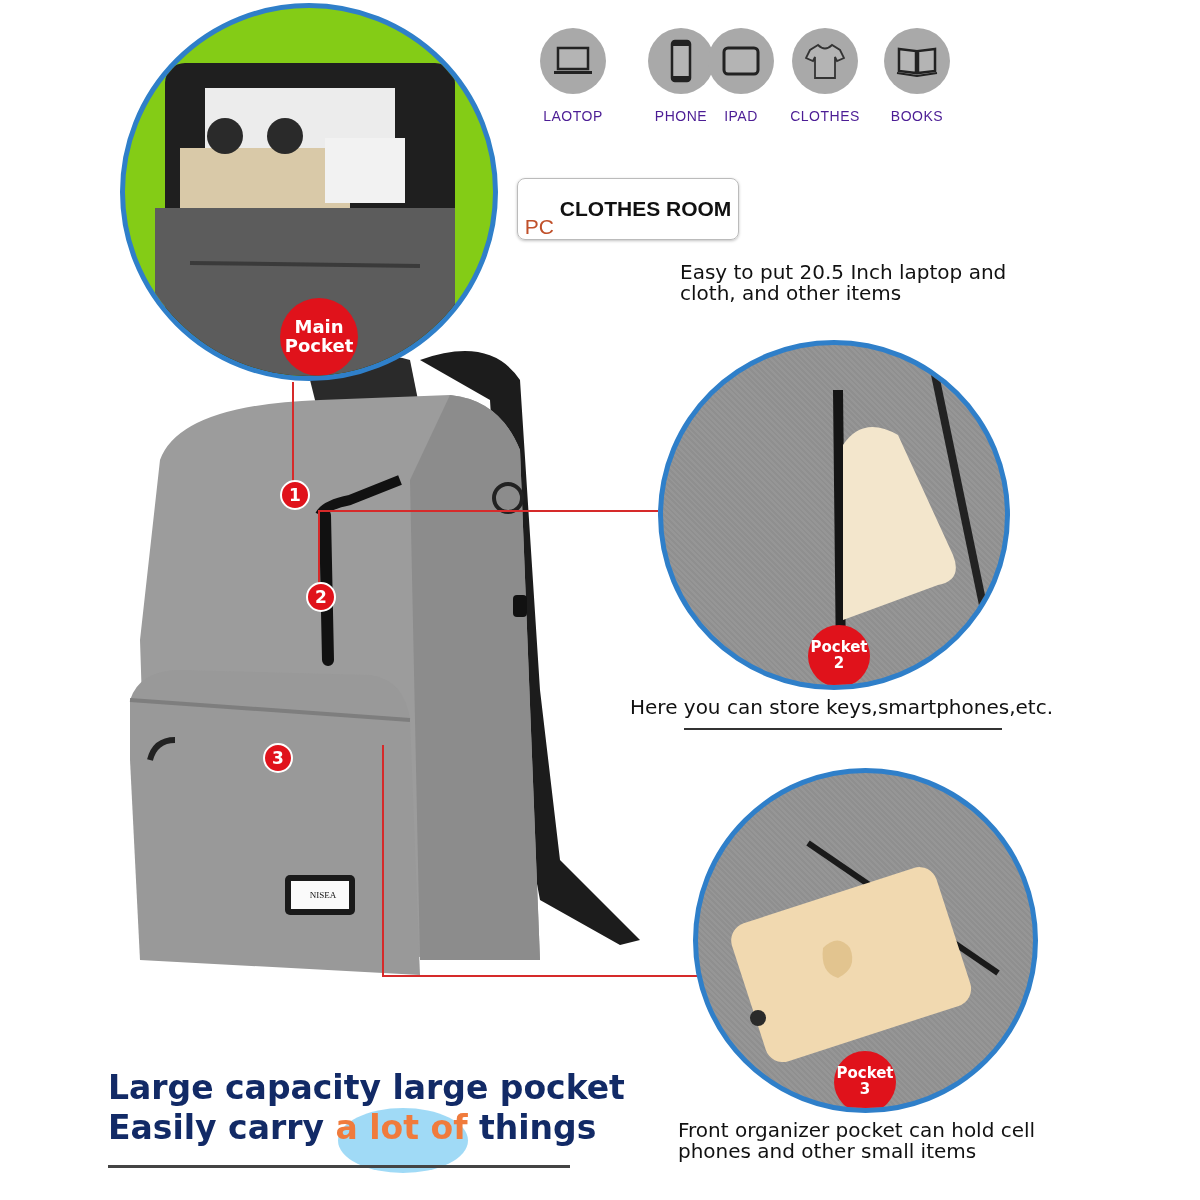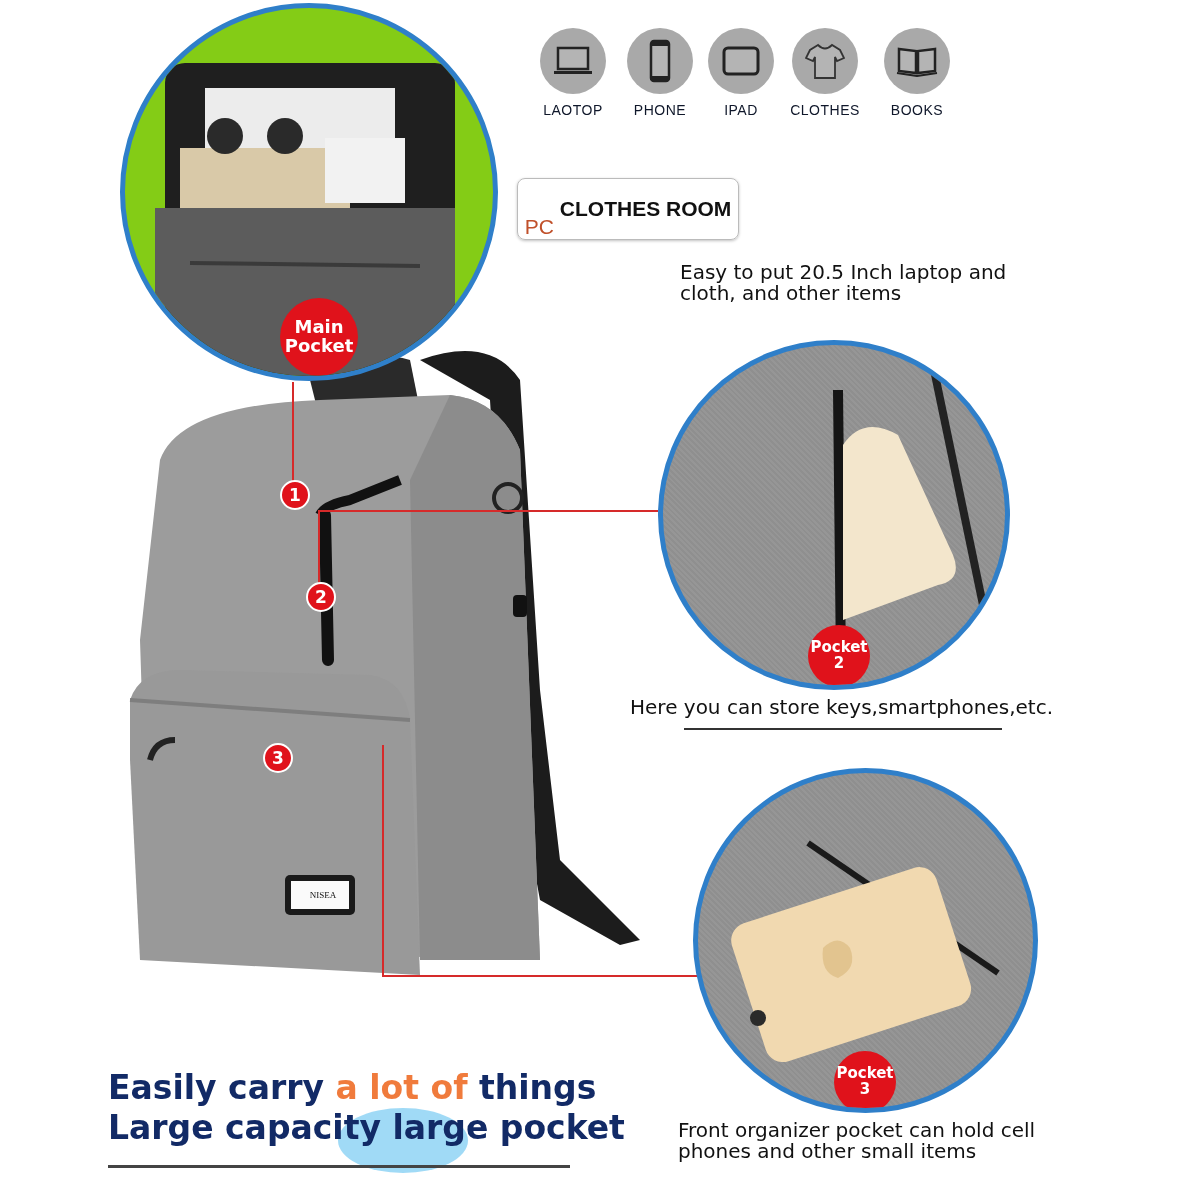--- a/index.html
+++ b/index.html
@@ -1,21 +1,21 @@
 <!DOCTYPE html>
 <html><head>
 <meta charset="utf-8">
 <style>
   html,body{margin:0;padding:0;}
   body{width:1200px;height:1200px;background:#ffffff;position:relative;overflow:hidden;font-family:"DejaVu Sans","Liberation Sans",sans-serif;}
   .abs{position:absolute;}
   
   .cat{position:absolute;top:28px;width:70px;text-align:center;}
   .cat .disc{width:66px;height:66px;border-radius:50%;background:#a9a9a9;margin:0 auto;display:flex;align-items:center;justify-content:center;}
-  .cat .lbl{font-size:14px;color:#0f172a;margin-top:8px;letter-spacing:0.5px;font-family:"Liberation Sans",sans-serif;}
+  .cat .lbl{font-size:14px;color:#4c1d95;margin-top:14px;letter-spacing:0.5px;font-family:"Liberation Sans",sans-serif;}
   
   .storage{left:517px;top:178px;width:220px;height:60px;border:1.5px solid #bbb;border-radius:8px;box-shadow:0 1px 3px rgba(0,0,0,.25);display:flex;align-items:center;justify-content:center;font-family:"Liberation Sans",sans-serif;font-weight:bold;font-size:21px;color:#111;}
   .storage .pc{color:#c0502a;font-weight:normal;margin-right:6px;margin-top:36px;}
   .desc{font-size:20px;line-height:21px;color:#111;font-family:"DejaVu Sans",sans-serif;}
   
   .zc{position:absolute;border-radius:50%;border:5px solid #2f7fc9;overflow:hidden;background:#8e8e8e;box-sizing:border-box;}
   .fabric{background:repeating-linear-gradient(45deg,#8f8f8f 0 2px,#969696 2px 4px),#909090;}
   .redbadge{position:absolute;border-radius:50%;background:#e0121b;color:#fff;font-family:"DejaVu Sans",sans-serif;font-weight:bold;display:flex;flex-direction:column;align-items:center;justify-content:center;text-align:center;line-height:1.05;}
   .num{position:absolute;width:30px;height:30px;border-radius:50%;background:#e0121b;color:#fff;font-weight:bold;font-size:17px;display:flex;align-items:center;justify-content:center;border:2px solid #fff;box-sizing:border-box;}
   .rline{position:absolute;background:#d62a2a;}
@@ -28,21 +28,21 @@
 
 <div class="cat" style="left:538px">
   <div class="disc">
       <svg width="40" height="34" viewBox="0 0 40 34">
         <rect x="5" y="4" width="30" height="21" fill="#b4b4b4" stroke="#222" stroke-width="2.5"></rect>
         <rect x="1" y="27" width="38" height="3" fill="#222"></rect>
       </svg>
     </div>
   <div class="lbl">LAOTOP</div>
 </div>
-<div class="cat" style="left:625px">
+<div class="cat" style="left:646px">
   <div class="disc">
       <svg width="24" height="44" viewBox="0 0 24 44">
         <rect x="3" y="2" width="18" height="40" rx="3" fill="#b4b4b4" stroke="#222" stroke-width="2.5"></rect>
         <rect x="3" y="2" width="18" height="5" fill="#222"></rect>
         <rect x="3" y="37" width="18" height="5" fill="#222"></rect>
       </svg>
     </div>
   <div class="lbl">PHONE</div>
 </div>
 <div class="cat" style="left:706px">
@@ -161,16 +161,16 @@
   </div>
 </div>
 
 <div class="abs desc" style="left:678px;top:1120px;">
   <div>Front organizer pocket can hold cell</div>
   <div>phones and other small items</div>
 </div>
 
 <div class="blob"></div>
 <div class="abs headline">
+  <div>Large capacity large pocket</div>
   <div><span>Easily carry </span><span class="hl">a lot of</span><span> things</span></div>
-  <div>Large capacity large pocket</div>
 </div>
 <div class="abs" style="left:108px;top:1165px;width:462px;height:3px;background:#444;"></div>
 
 </body></html>

